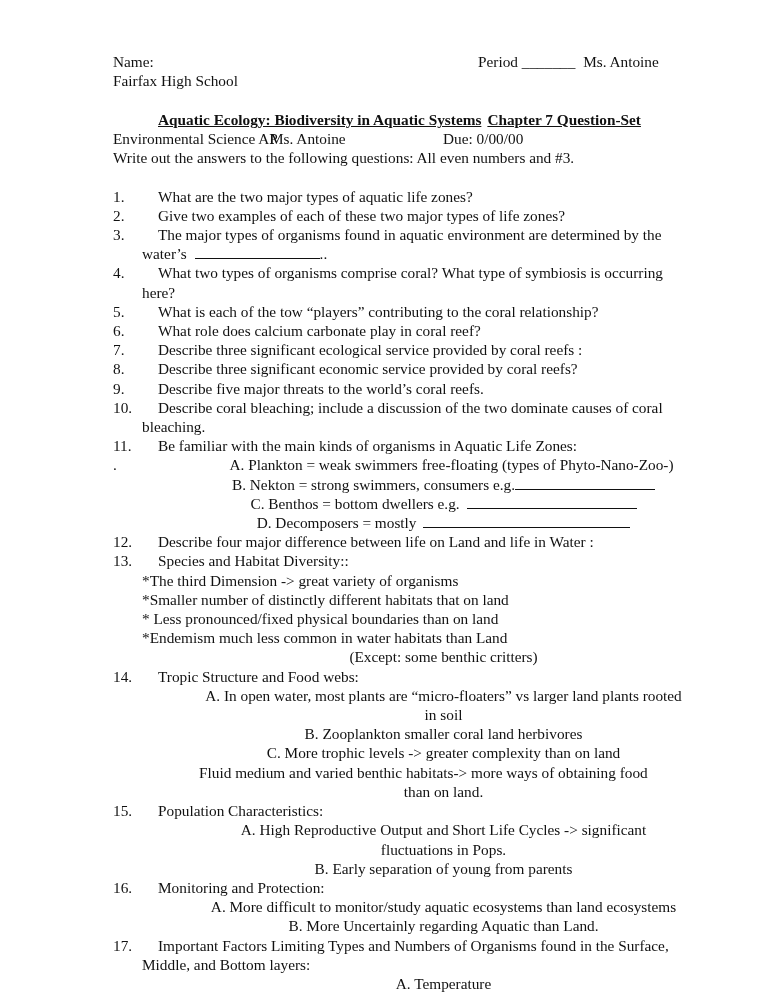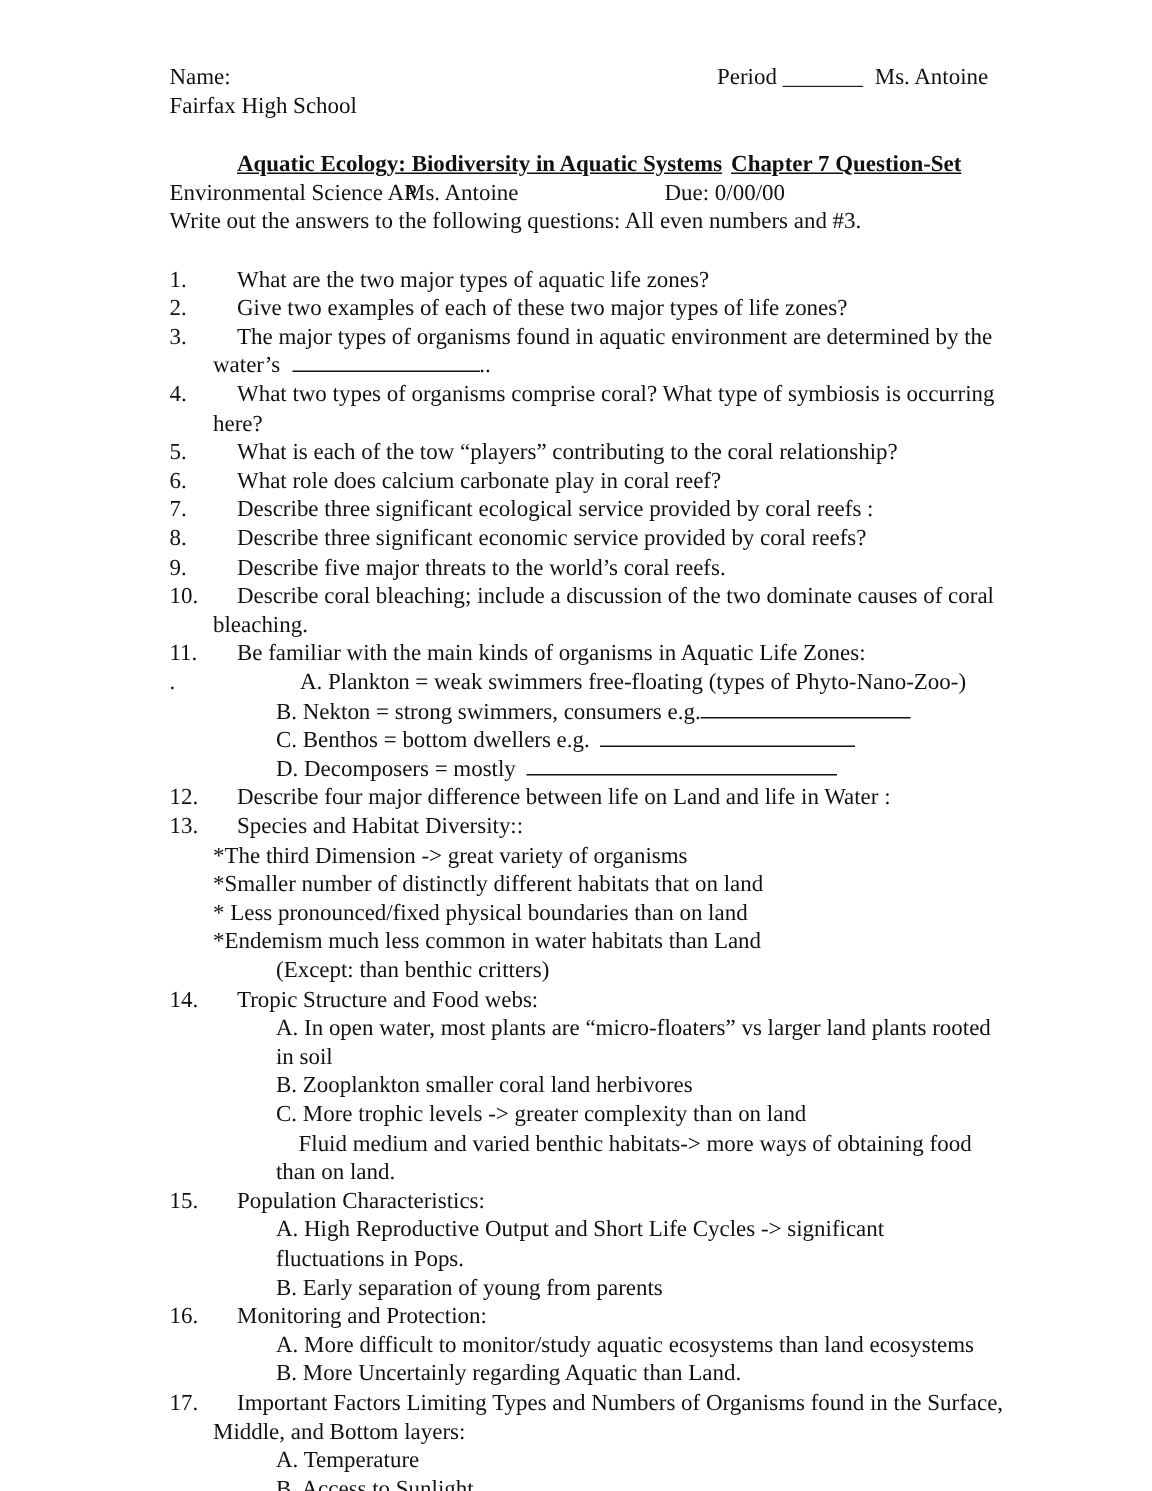--- a/index.html
+++ b/index.html
@@ -1,34 +1,34 @@
 <!DOCTYPE html>
 <html><head>
   <meta charset="utf-8">
   <style>
     html, body { margin: 0; padding: 0; background: #ffffff; }
     body { width: 768px; height: 994px; position: relative; overflow: hidden;
            font-family: "Liberation Serif", "DejaVu Serif", serif; font-size: 15.3px; color: #111; }
     .page { position: absolute; left: 113px; top: 42px; width: 590px; line-height: 19.2px; }
-    .hdr { position: relative; height: 38px; }
+    .hdr { position: relative; height: 38px; margin-top: 10px; }
     .hdr .l { position: absolute; left: 0; top: 0; }
     .hdr .r { position: absolute; left: 365px; top: 0; }
     .row { white-space: nowrap; }
     .gap { height: 20px; }
     .title u { font-weight: bold; margin-left: 45px; }
     .title .t2 { margin-left: 6px; }
     .sub { position: relative; height: 19.2px; white-space: nowrap; }
     .sub span { position: absolute; top: 0; }
     .instr { white-space: nowrap; }
     .list { margin-top: 19px; }
     .item { display: flex; }
     .num { width: 45px; flex: 0 0 45px; }
     .txt { flex: 1; }
     .blank { display: inline-block; border-bottom: 1px solid #111; height: 13px; vertical-align: baseline; }
-    .ind1 { padding-left: 42px; }
+    .ind1 { padding-left: 42px; text-align: center; }
     .ind2 { padding-left: 57px; }
     .subline { margin-left: 29px; }
   </style>
 </head>
 <body>
 
 <div class="page">
 
   <div class="hdr">
     <div class="l">
@@ -125,21 +125,21 @@
       <span class="txt">Describe four major difference between life on Land and life in Water :</span>
     </div>
     <div class="item">
       <span class="num">13.</span>
       <span class="txt">Species and Habitat Diversity::</span>
     </div>
     <div class="subline row">*The third Dimension -&gt; great variety of organisms</div>
     <div class="subline row">*Smaller number of distinctly different habitats that on land</div>
     <div class="subline row">* Less pronounced/fixed physical boundaries than on land</div>
     <div class="subline row">*Endemism much less common in water habitats than Land</div>
-    <div class="subline ind1 row">(Except: than benthic critters)</div>
+    <div class="subline ind1 row">(Except: some benthic critters)</div>
     <div class="item">
       <span class="num">14.</span>
       <span class="txt">Tropic Structure and Food webs:</span>
     </div>
     <div class="subline ind1 row">A. In open water, most plants are “micro-floaters” vs larger land plants rooted</div>
     <div class="subline ind1 row">in soil</div>
     <div class="subline ind1 row">B. Zooplankton smaller coral land herbivores</div>
     <div class="subline ind1 row">C. More trophic levels -&gt; greater complexity than on land</div>
     <div class="subline ind2 row">   Fluid medium and varied benthic habitats-&gt; more ways of obtaining food</div>
     <div class="subline ind1 row">than on land.</div>

